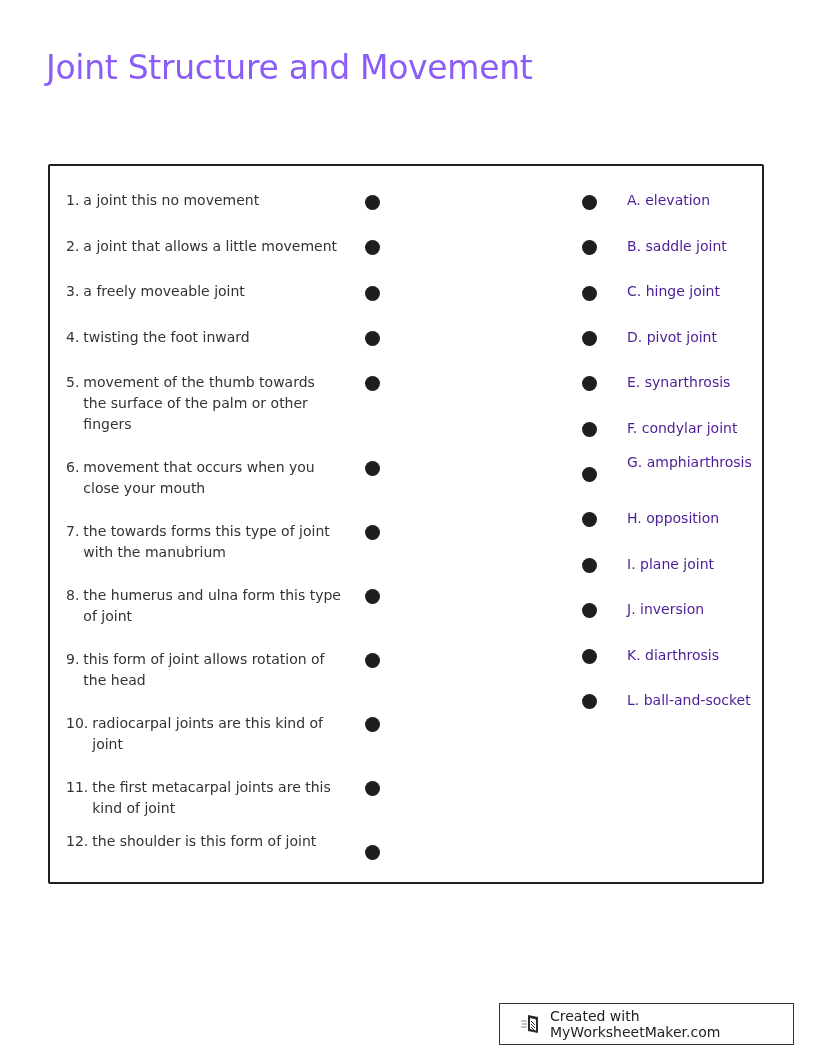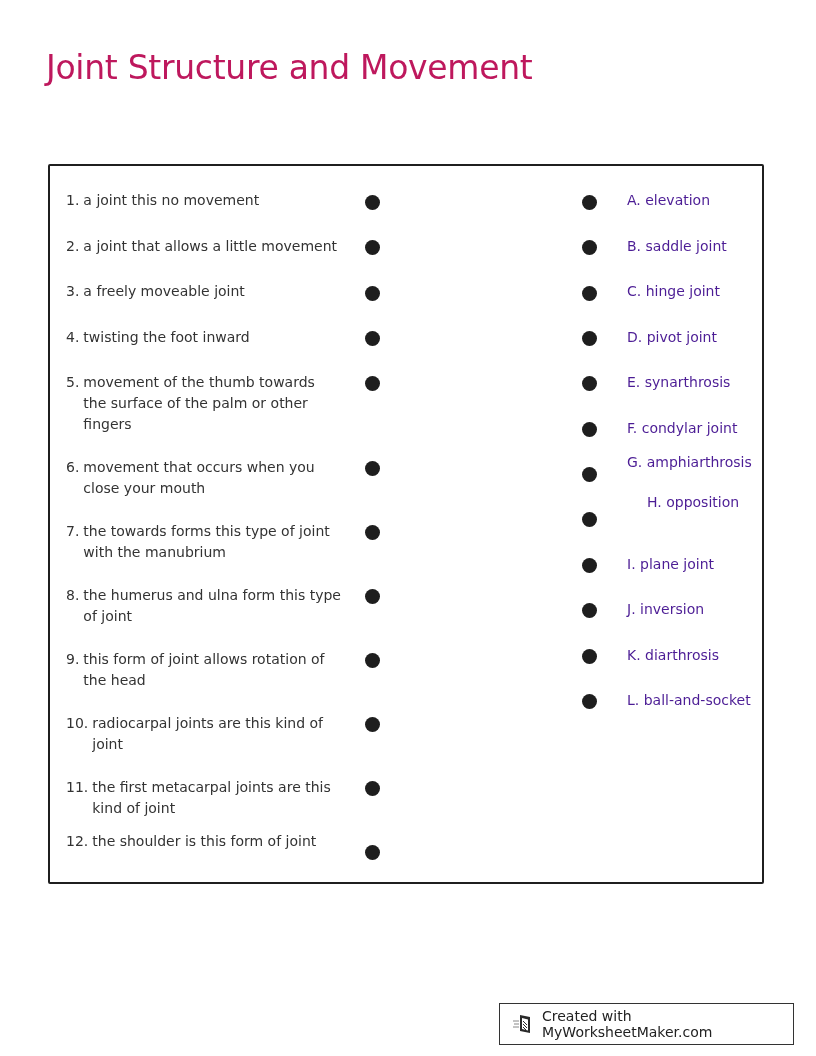--- a/index.html
+++ b/index.html
@@ -14,21 +14,21 @@
       font-family: "DejaVu Sans", sans-serif;
       color: #2b2b2b;
       overflow: hidden;
     }
     .page-title {
       position: absolute;
       left: 46px;
       top: 48px;
       font-size: 33px;
       font-weight: normal;
-      color: #be185d;
+      color: #8b5cf6;
       margin: 0;
       letter-spacing: -0.3px;
     }
     .match-box {
       position: absolute;
       left: 48px;
       top: 164px;
       width: 716px;
       height: 720px;
       border: 2px solid #1f1f1f;
@@ -70,21 +70,21 @@
     .footer-badge {
       position: absolute;
       left: 499px;
       top: 1003px;
       width: 295px;
       height: 42px;
       border: 1px solid #333333;
       box-sizing: border-box;
       display: flex;
       align-items: center;
-      padding-left: 12px;
+      padding-left: 20px;
       font-size: 14px;
       color: #222222;
     }
     .footer-badge .logo {
       width: 24px;
       height: 22px;
       margin-right: 6px;
       display: inline-block;
     }
   </style>
@@ -182,21 +182,21 @@
 <div class="dot" style="left:582px;top:376px;"></div>
 <div class="answer" style="top:372px;">E. synarthrosis</div>
 
 <div class="dot" style="left:582px;top:422px;"></div>
 <div class="answer" style="top:418px;">F. condylar joint</div>
 
 <div class="dot" style="left:582px;top:467px;"></div>
 <div class="answer" style="top:452px;">G. amphiarthrosis</div>
 
 <div class="dot" style="left:582px;top:512px;"></div>
-<div class="answer" style="top:492px;margin-left:20px;">H. opposition</div>
+<div class="answer" style="top:508px;">H. opposition</div>
 
 <div class="dot" style="left:582px;top:558px;"></div>
 <div class="answer" style="top:554px;">I. plane joint</div>
 
 <div class="dot" style="left:582px;top:603px;"></div>
 <div class="answer" style="top:599px;">J. inversion</div>
 
 <div class="dot" style="left:582px;top:649px;"></div>
 <div class="answer" style="top:645px;">K. diarthrosis</div>
 

